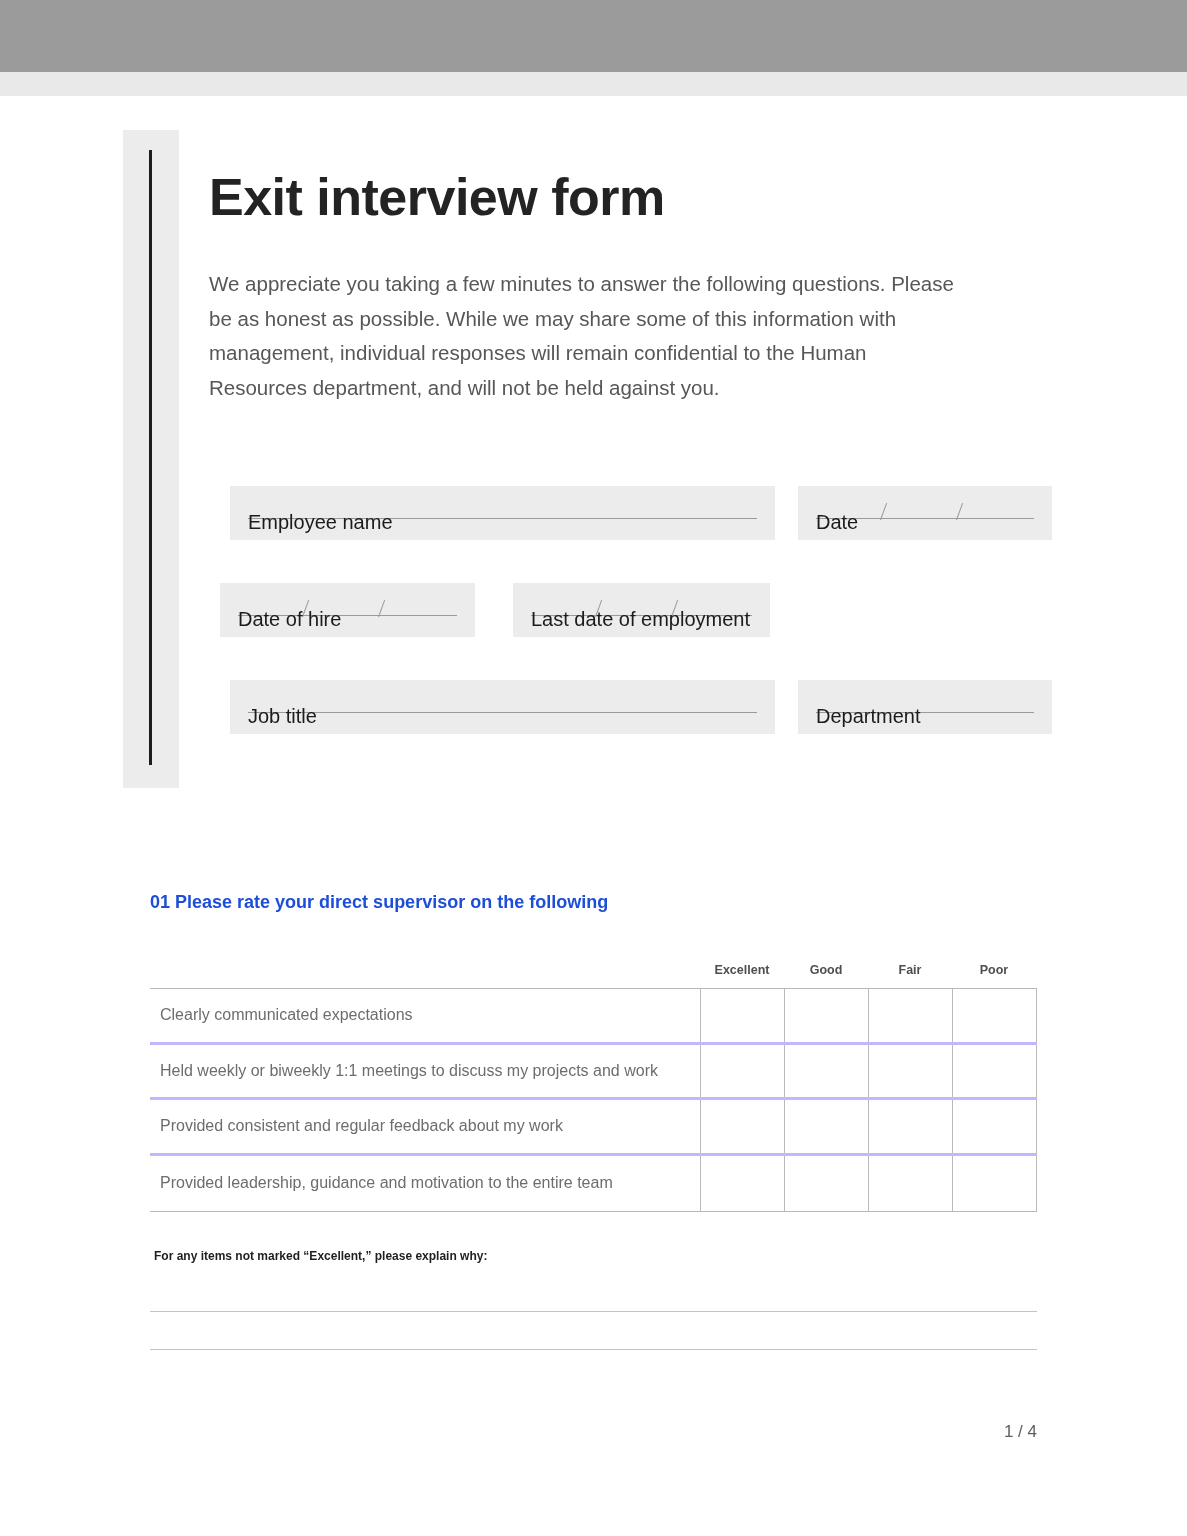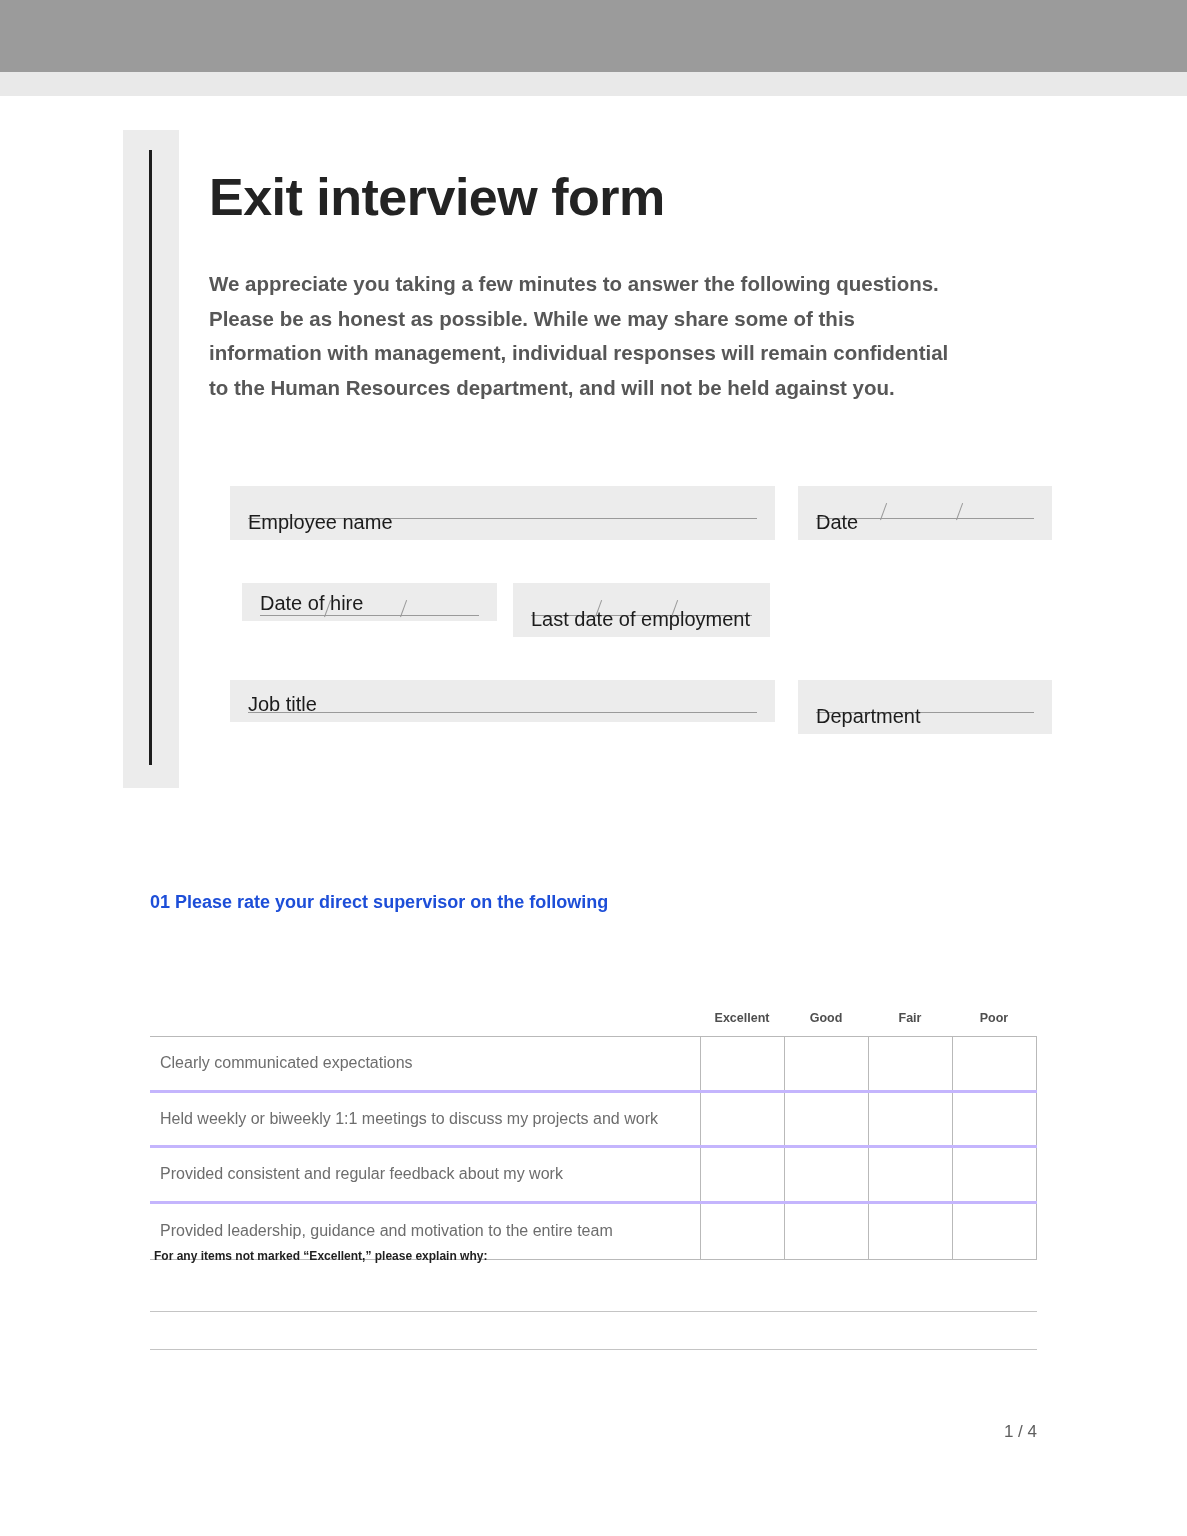--- a/index.html
+++ b/index.html
@@ -58,21 +58,20 @@
     white-space: nowrap;
   }
 
   .intro {
     position: absolute;
     left: 209px; top: 267px;
     width: 760px;
     font-size: 20.5px;
     line-height: 34.5px;
     color: #575757;
-    font-weight: bold;
   }
 
   
   .field {
     position: absolute;
     background: #ececec;
   }
   .field .rule {
     position: absolute;
     left: 18px; right: 18px;
@@ -92,39 +91,39 @@
     position: absolute;
     left: 18px;
     bottom: 6px;
     font-size: 20px;
     color: #1c1c1c;
     white-space: nowrap;
   }
 
   #f-employee  { left: 230px; top: 486px; width: 545px; height: 54px; }
   #f-date      { left: 798px; top: 486px; width: 254px; height: 54px; }
-  #f-hire      { left: 242px; top: 583px; width: 255px; height: 38px; text-decoration: underline; }
+  #f-hire      { left: 220px; top: 583px; width: 255px; height: 54px; text-decoration: underline; }
   #f-lastday   { left: 513px; top: 583px; width: 257px; height: 54px; }
-  #f-job       { left: 230px; top: 680px; width: 545px; height: 42px; padding-left: 20px; }
+  #f-job       { left: 230px; top: 680px; width: 545px; height: 54px; padding-left: 20px; }
   #f-dept      { left: 798px; top: 680px; width: 254px; height: 54px; }
 
   
   .q-heading {
     position: absolute;
     left: 150px; top: 892px;
     font-size: 18px;
     font-weight: bold;
     color: #1d4ed8;
     white-space: nowrap;
   }
 
   
   .rating-table {
     position: absolute;
-    left: 150px; top: 1011px;
+    left: 150px; top: 963px;
     width: 887px;
   }
   .rt-head {
     position: relative;
     height: 25px;
   }
   .rt-head .col-h {
     position: absolute;
     top: 0;
     width: 84px;

